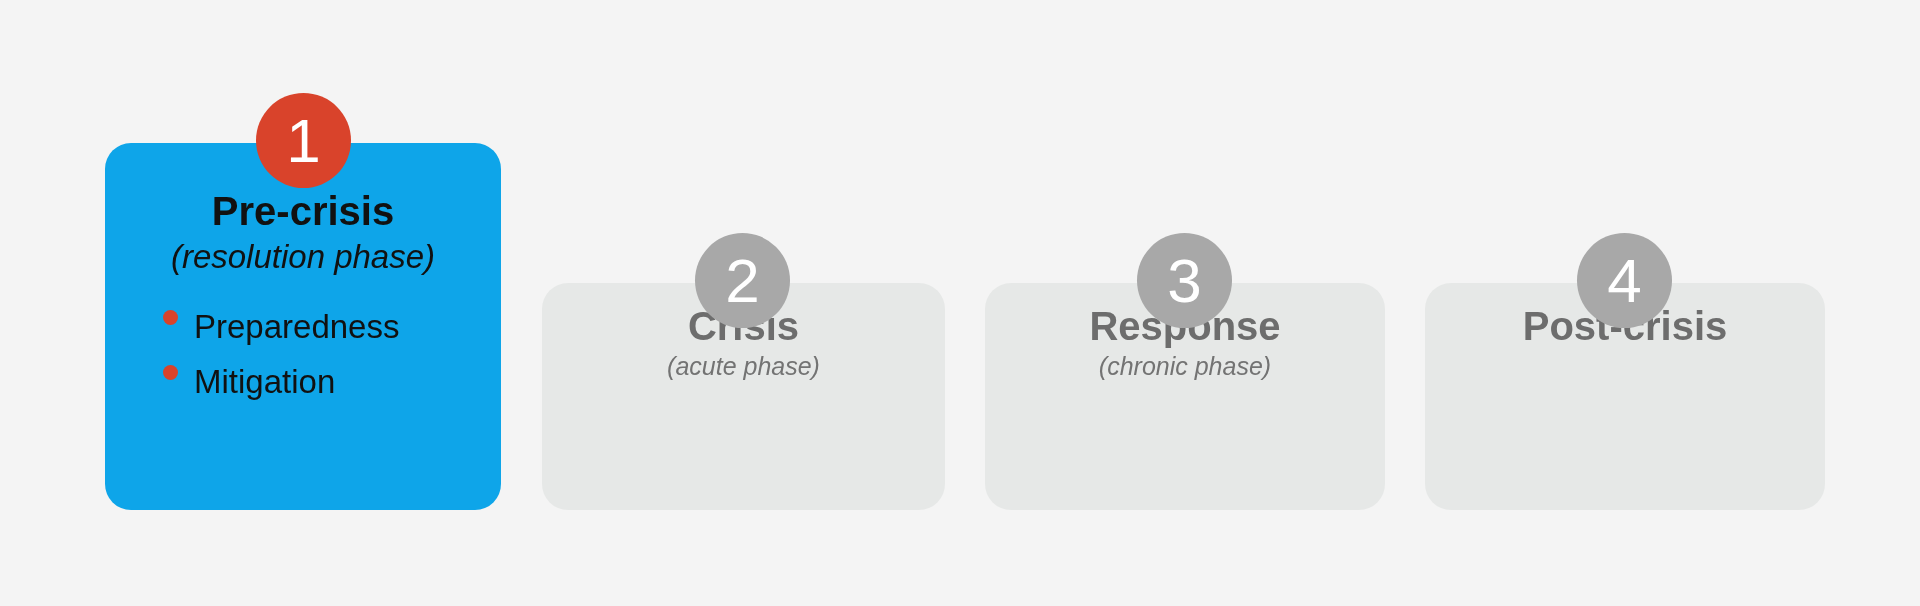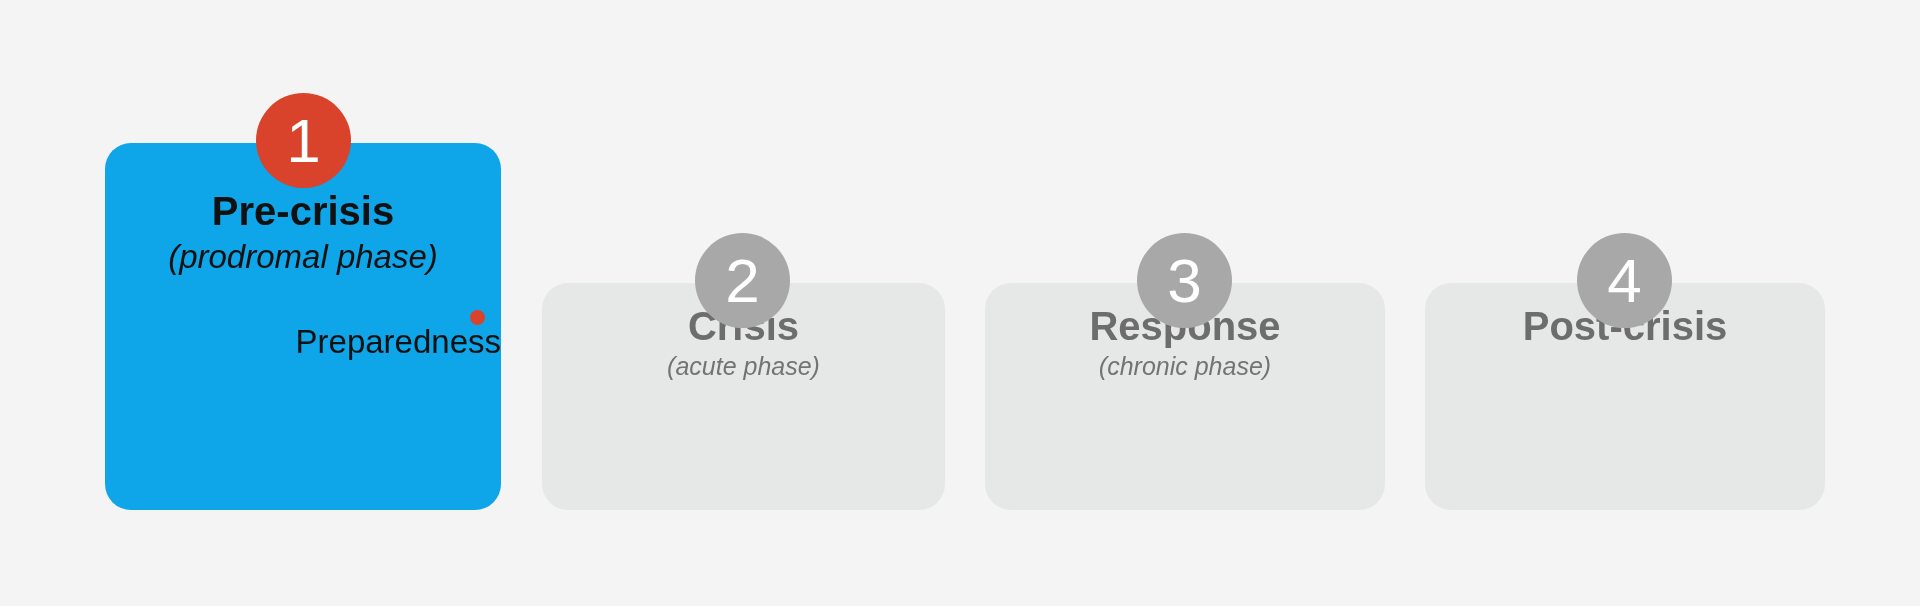--- a/index.html
+++ b/index.html
@@ -117,49 +117,52 @@
 
   
   .bullets {
     list-style: none;
     margin: 34px 0 0 0;
     padding: 0 0 0 58px;
     text-align: left;
   }
   .bullets li {
     display: flex;
-    align-items: flex-end;
+    align-items: flex-start;
     font-size: 33px;
     color: #111111;
     line-height: 1.0;
     margin-bottom: 22px;
-    flex-direction: column;
   }
   .bullet-dot {
     width: 15px;
     height: 15px;
     border-radius: 50%;
     background: #d9432b;
     flex: 0 0 auto;
     margin-right: 16px;
   }
 </style>
 </head>
 <body>
 
 <div id="stage">
 
   <div class="card active">
     <div class="card-body">
       <div class="title">Pre-crisis</div>
-      <div class="subtitle">(prodromal phase)</div>
+      <div class="subtitle">(resolution phase)</div>
       <ul class="bullets">
         <li>
           <span class="bullet-dot"></span>
           <span>Preparedness</span>
+        </li>
+        <li>
+          <span class="bullet-dot"></span>
+          <span>Mitigation</span>
         </li>
       </ul>
     </div>
   </div>
   <div class="badge red b1">1</div>
 
   <div class="card muted c2">
     <div class="card-body">
       <div class="title">Crisis</div>
       <div class="subtitle">(acute phase)</div>

